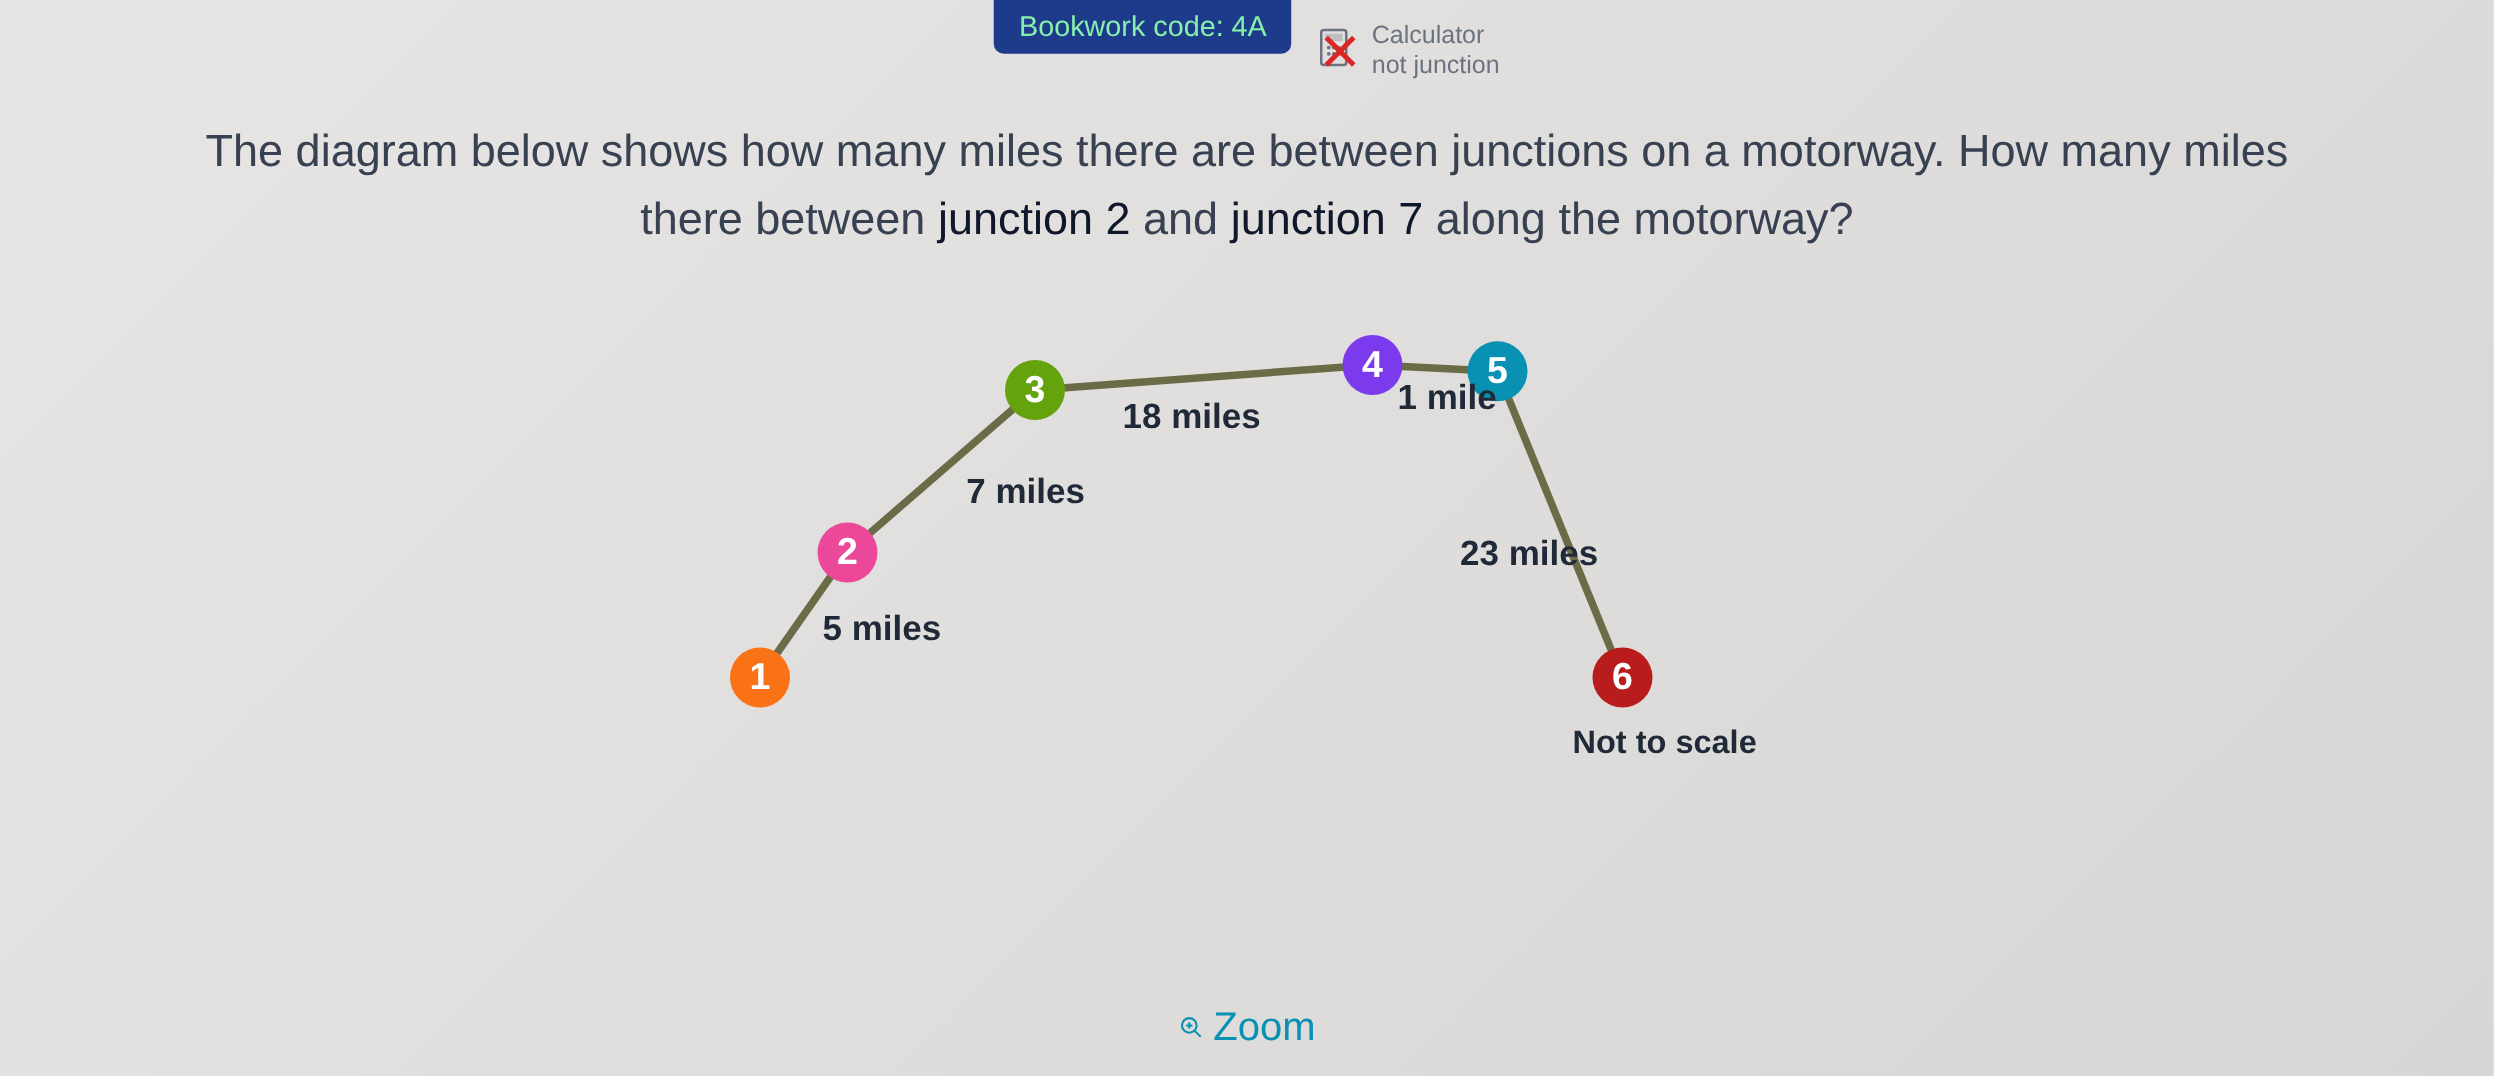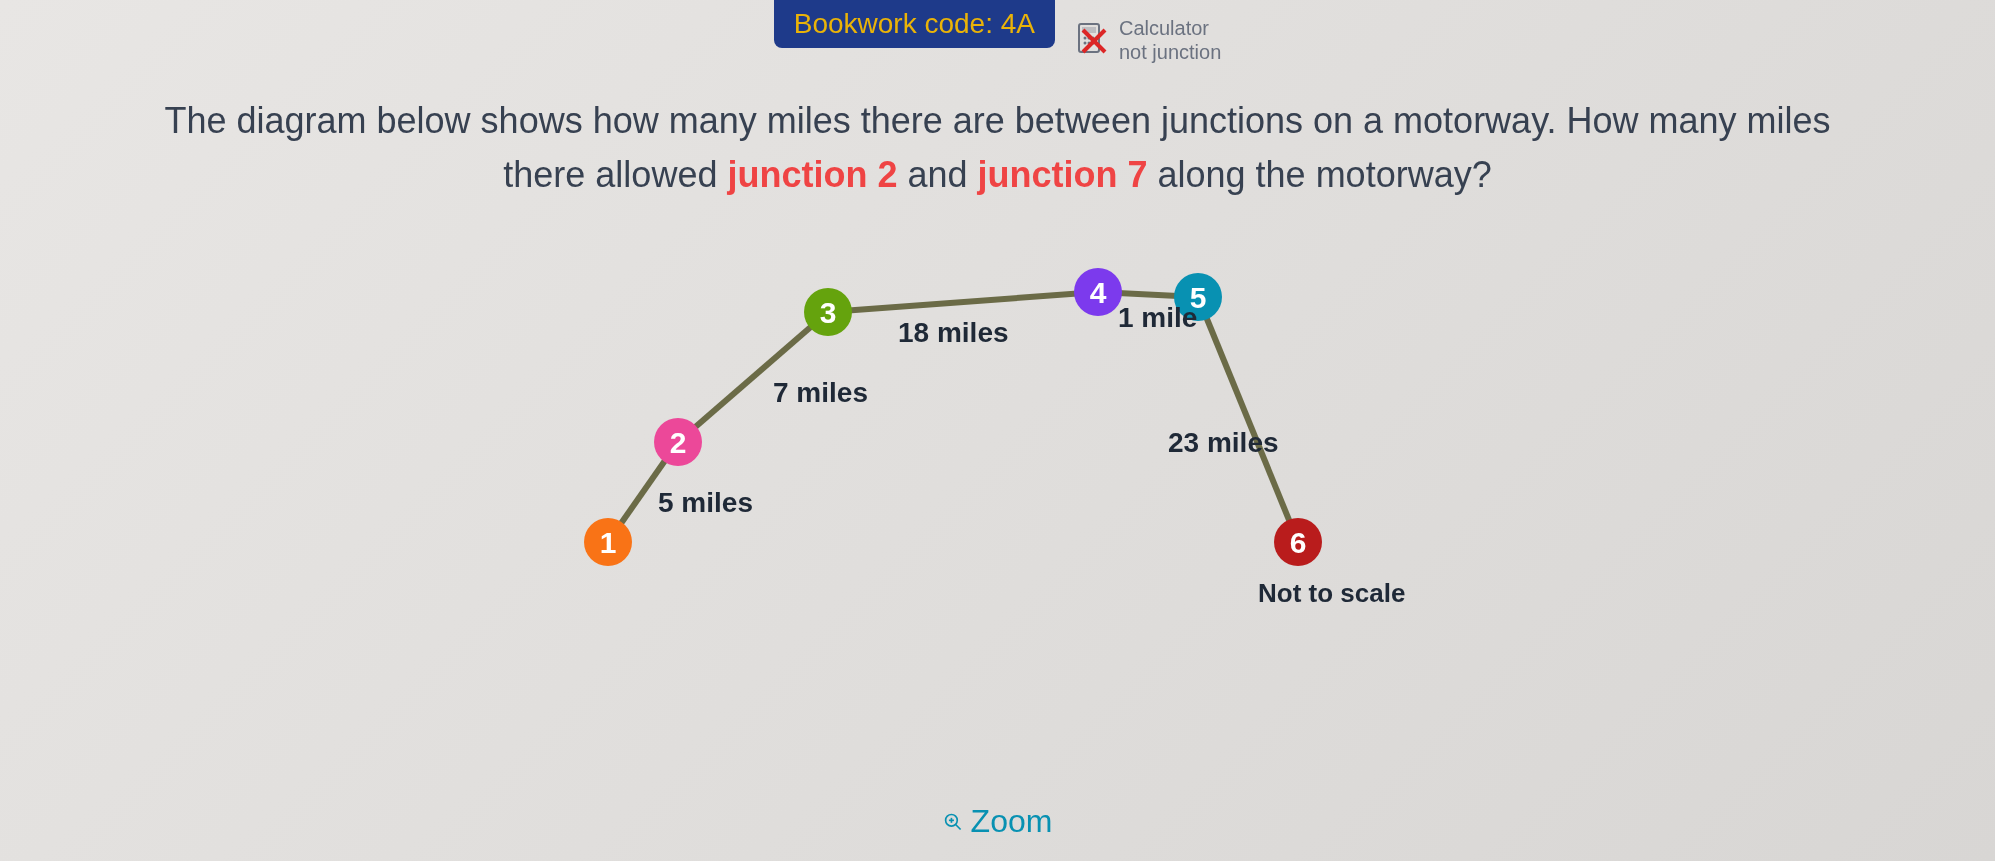--- a/index.html
+++ b/index.html
@@ -16,24 +16,24 @@
     .header {
       display: flex;
       justify-content: center;
       align-items: flex-start;
       gap: 20px;
       padding-top: 0;
     }
     
     .bookwork-badge {
       background: #1e3a8a;
-      color: #eab308;
+      color: #86efac;
       padding: 8px 20px;
       border-radius: 0 0 8px 8px;
-      font-size: 28px;
+      font-size: 23px;
       font-weight: 500;
     }
     
     .calculator-notice {
       display: flex;
       align-items: center;
       gap: 8px;
       color: #6b7280;
       font-size: 20px;
       padding-top: 16px;
@@ -58,22 +58,22 @@
     
     .question-text {
       text-align: center;
       color: #374151;
       font-size: 36px;
       padding: 30px 40px 20px 40px;
       line-height: 1.5;
     }
     
     .question-text .bold {
-      font-weight: bold;
-      color: #ef4444;
+      font-weight: normal;
+      color: #0f172a;
     }
     
     .diagram-container {
       position: relative;
       width: 100%;
       height: 450px;
     }
     
     .diagram-svg {
       position: absolute;
@@ -150,21 +150,21 @@
     </div>
     <div class="calc-text">
       <span>Calculator</span>
       <span>not junction</span>
     </div>
   </div>
 </div>
 
 <div class="question-text">
   <span>The diagram below shows how many miles there are between junctions on a motorway. How many miles</span><br>
-  <span>there allowed </span><span class="bold">junction 2</span><span> and </span><span class="bold">junction 7</span><span> along the motorway?</span>
+  <span>there between </span><span class="bold">junction 2</span><span> and </span><span class="bold">junction 7</span><span> along the motorway?</span>
 </div>
 
 <div class="diagram-container">
   <svg class="diagram-svg" width="1000" height="420" viewBox="0 0 1000 420">
 
     <line x1="110" y1="320" x2="180" y2="220" stroke="#6b6b47" stroke-width="6"></line>
     <line x1="180" y1="220" x2="330" y2="90" stroke="#6b6b47" stroke-width="6"></line>
     <line x1="330" y1="90" x2="600" y2="70" stroke="#6b6b47" stroke-width="6"></line>
     <line x1="600" y1="70" x2="700" y2="75" stroke="#6b6b47" stroke-width="6"></line>
     <line x1="700" y1="75" x2="800" y2="320" stroke="#6b6b47" stroke-width="6"></line>

